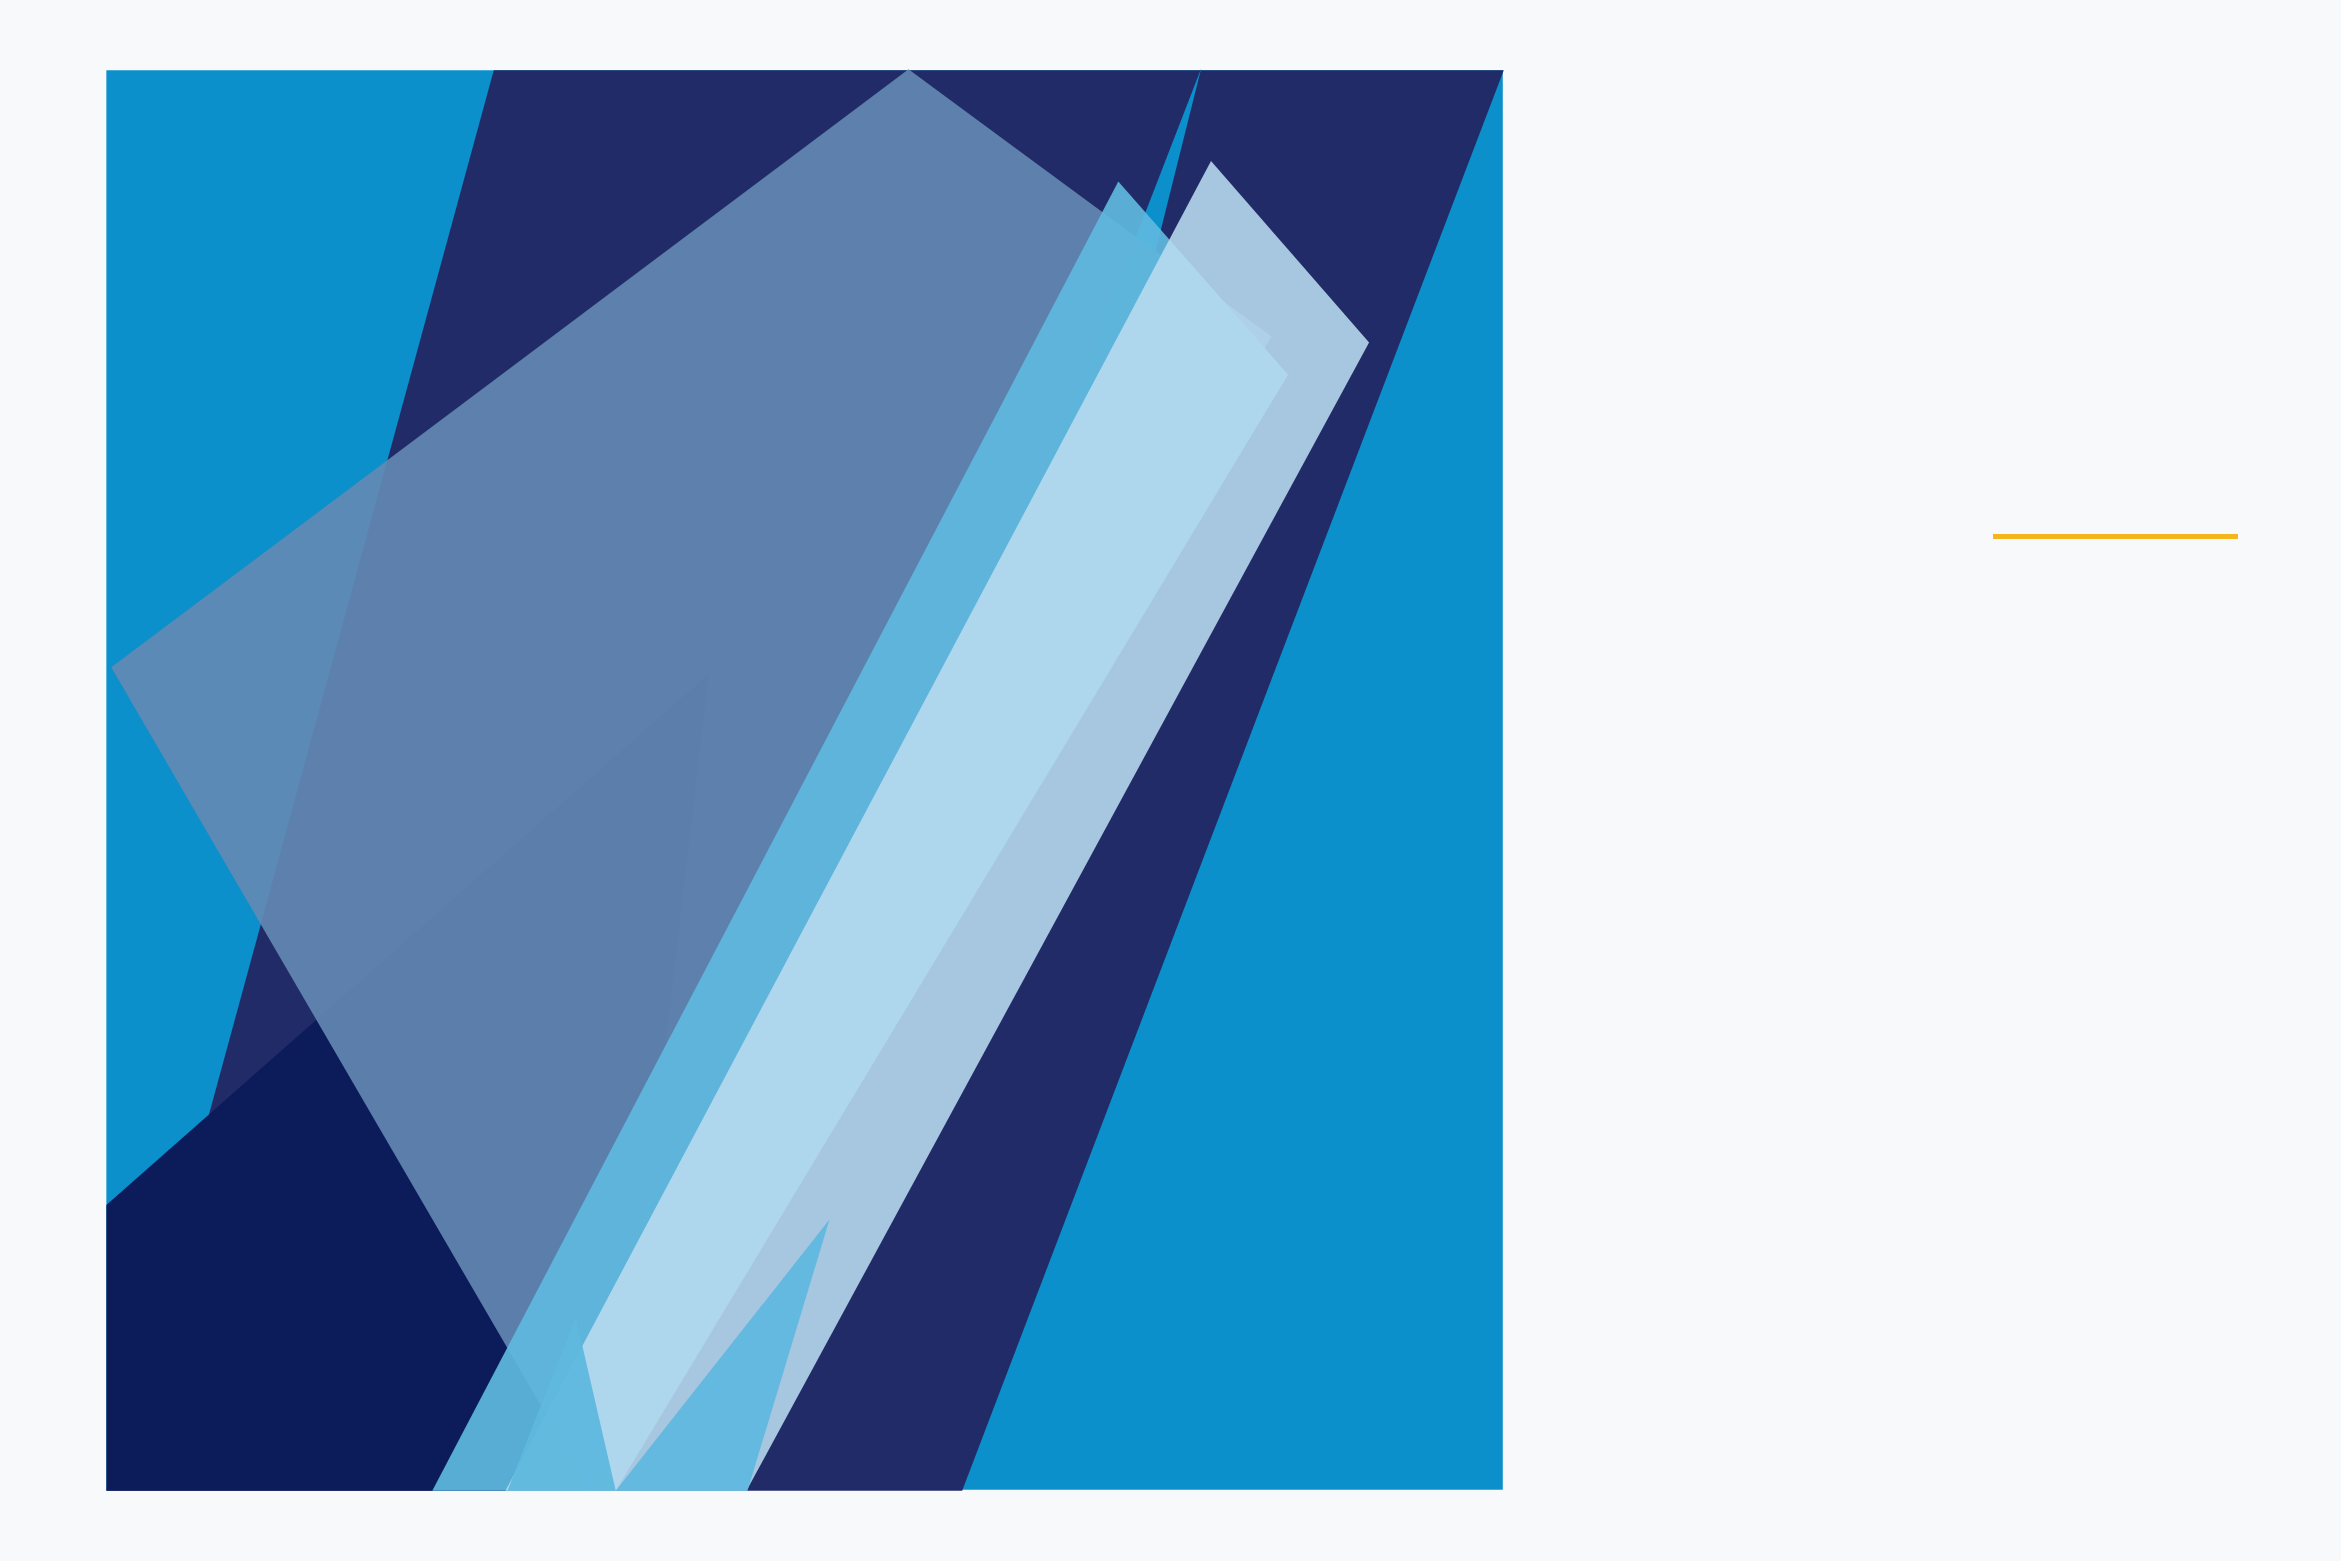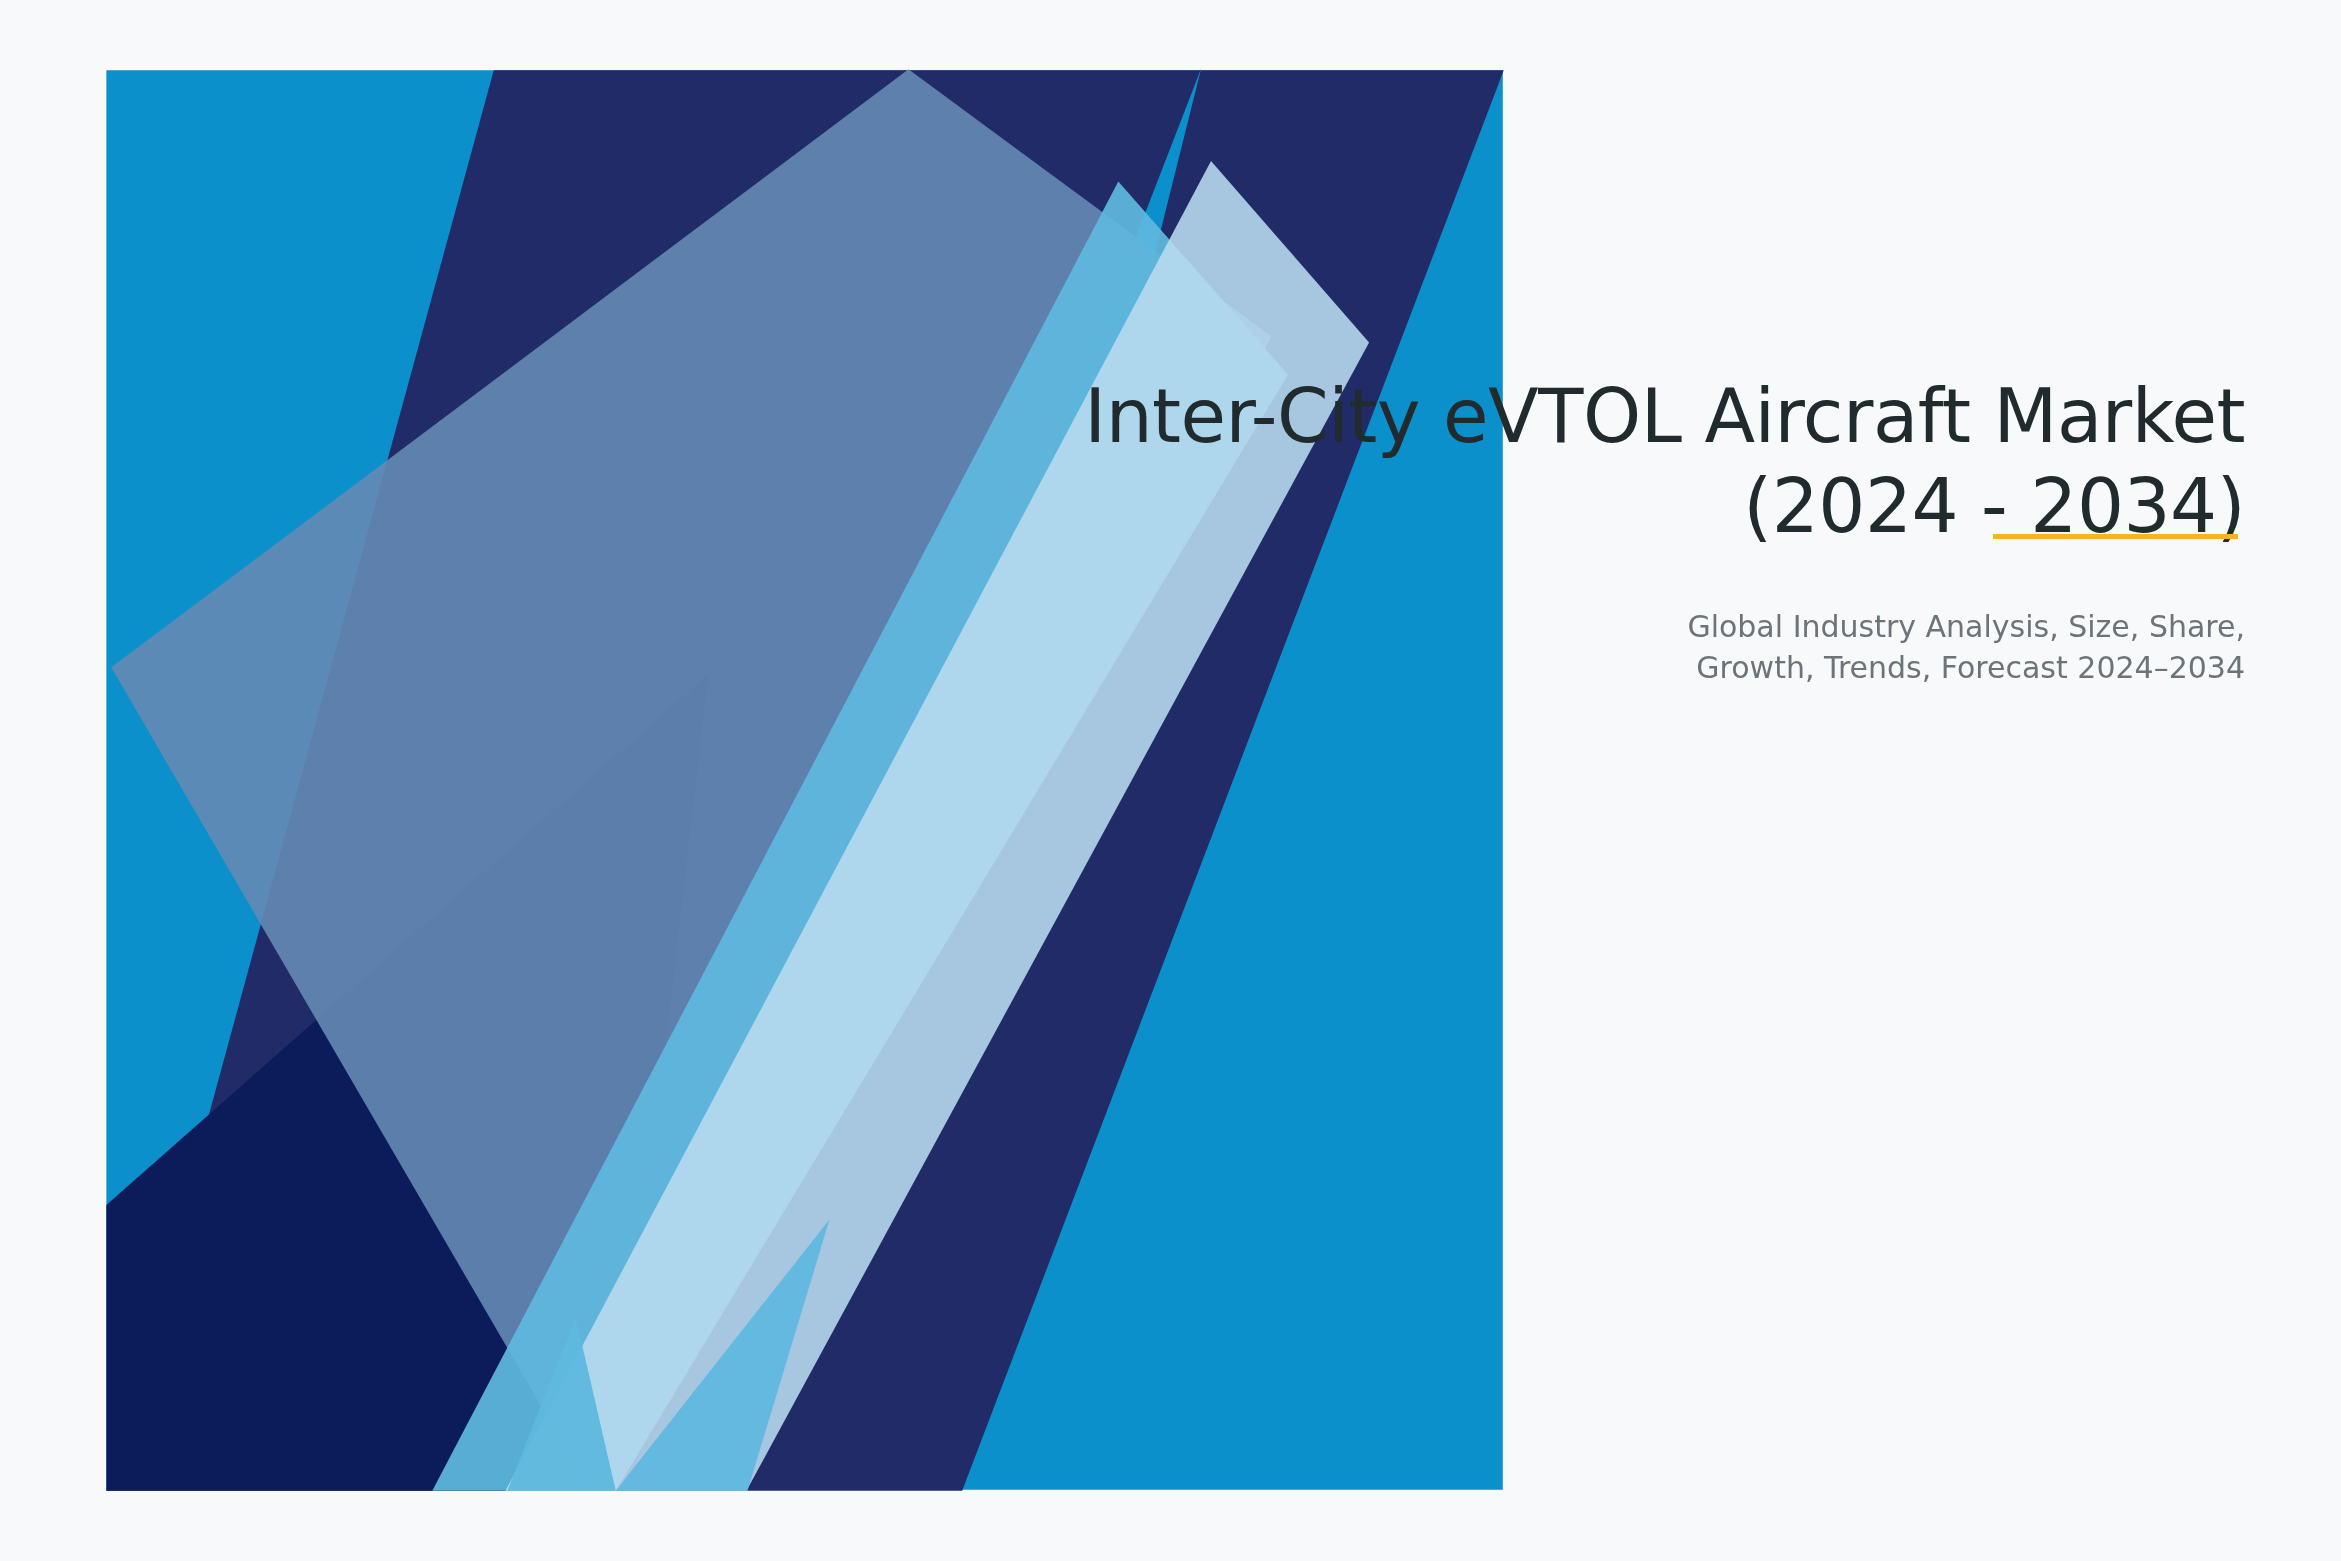--- a/index.html
+++ b/index.html
@@ -81,27 +81,17 @@
     <polygon points="1862,142 2606,690 1210,3056 228,1368" fill="#648ab4" opacity="0.9"></polygon>
 
     <polygon points="2292,372 2640,768 1262,3056 886,3056" fill="#5fb8de" opacity="0.93"></polygon>
 
     <polygon points="2482,330 2806,702 1530,3056 1036,3056" fill="#badcf0" opacity="0.88"></polygon>
 
     <polygon points="1040,3056 1262,3056 1180,2700" fill="#5fb8de" opacity="0.95"></polygon>
     <polygon points="1262,3056 1532,3056 1700,2500" fill="#5fb8de" opacity="0.95"></polygon>
   </svg>
 
-  <div id="text-block">
-    <h1 class="title">
-      <span class="title-line">Inter-City eVTOL Aircraft Market</span>
-      <span class="title-line">(2024 - 2034)</span>
-    </h1>
-    <p class="subtitle">
-      <span class="subtitle-line">Global Industry Analysis, Size, Share,</span>
-      <span class="subtitle-line">Growth, Trends, Forecast 2024–2034</span>
-    </p>
-  </div>
 
   <div id="accent-bar"></div>
 
 </div>
 
 
 </body></html>

